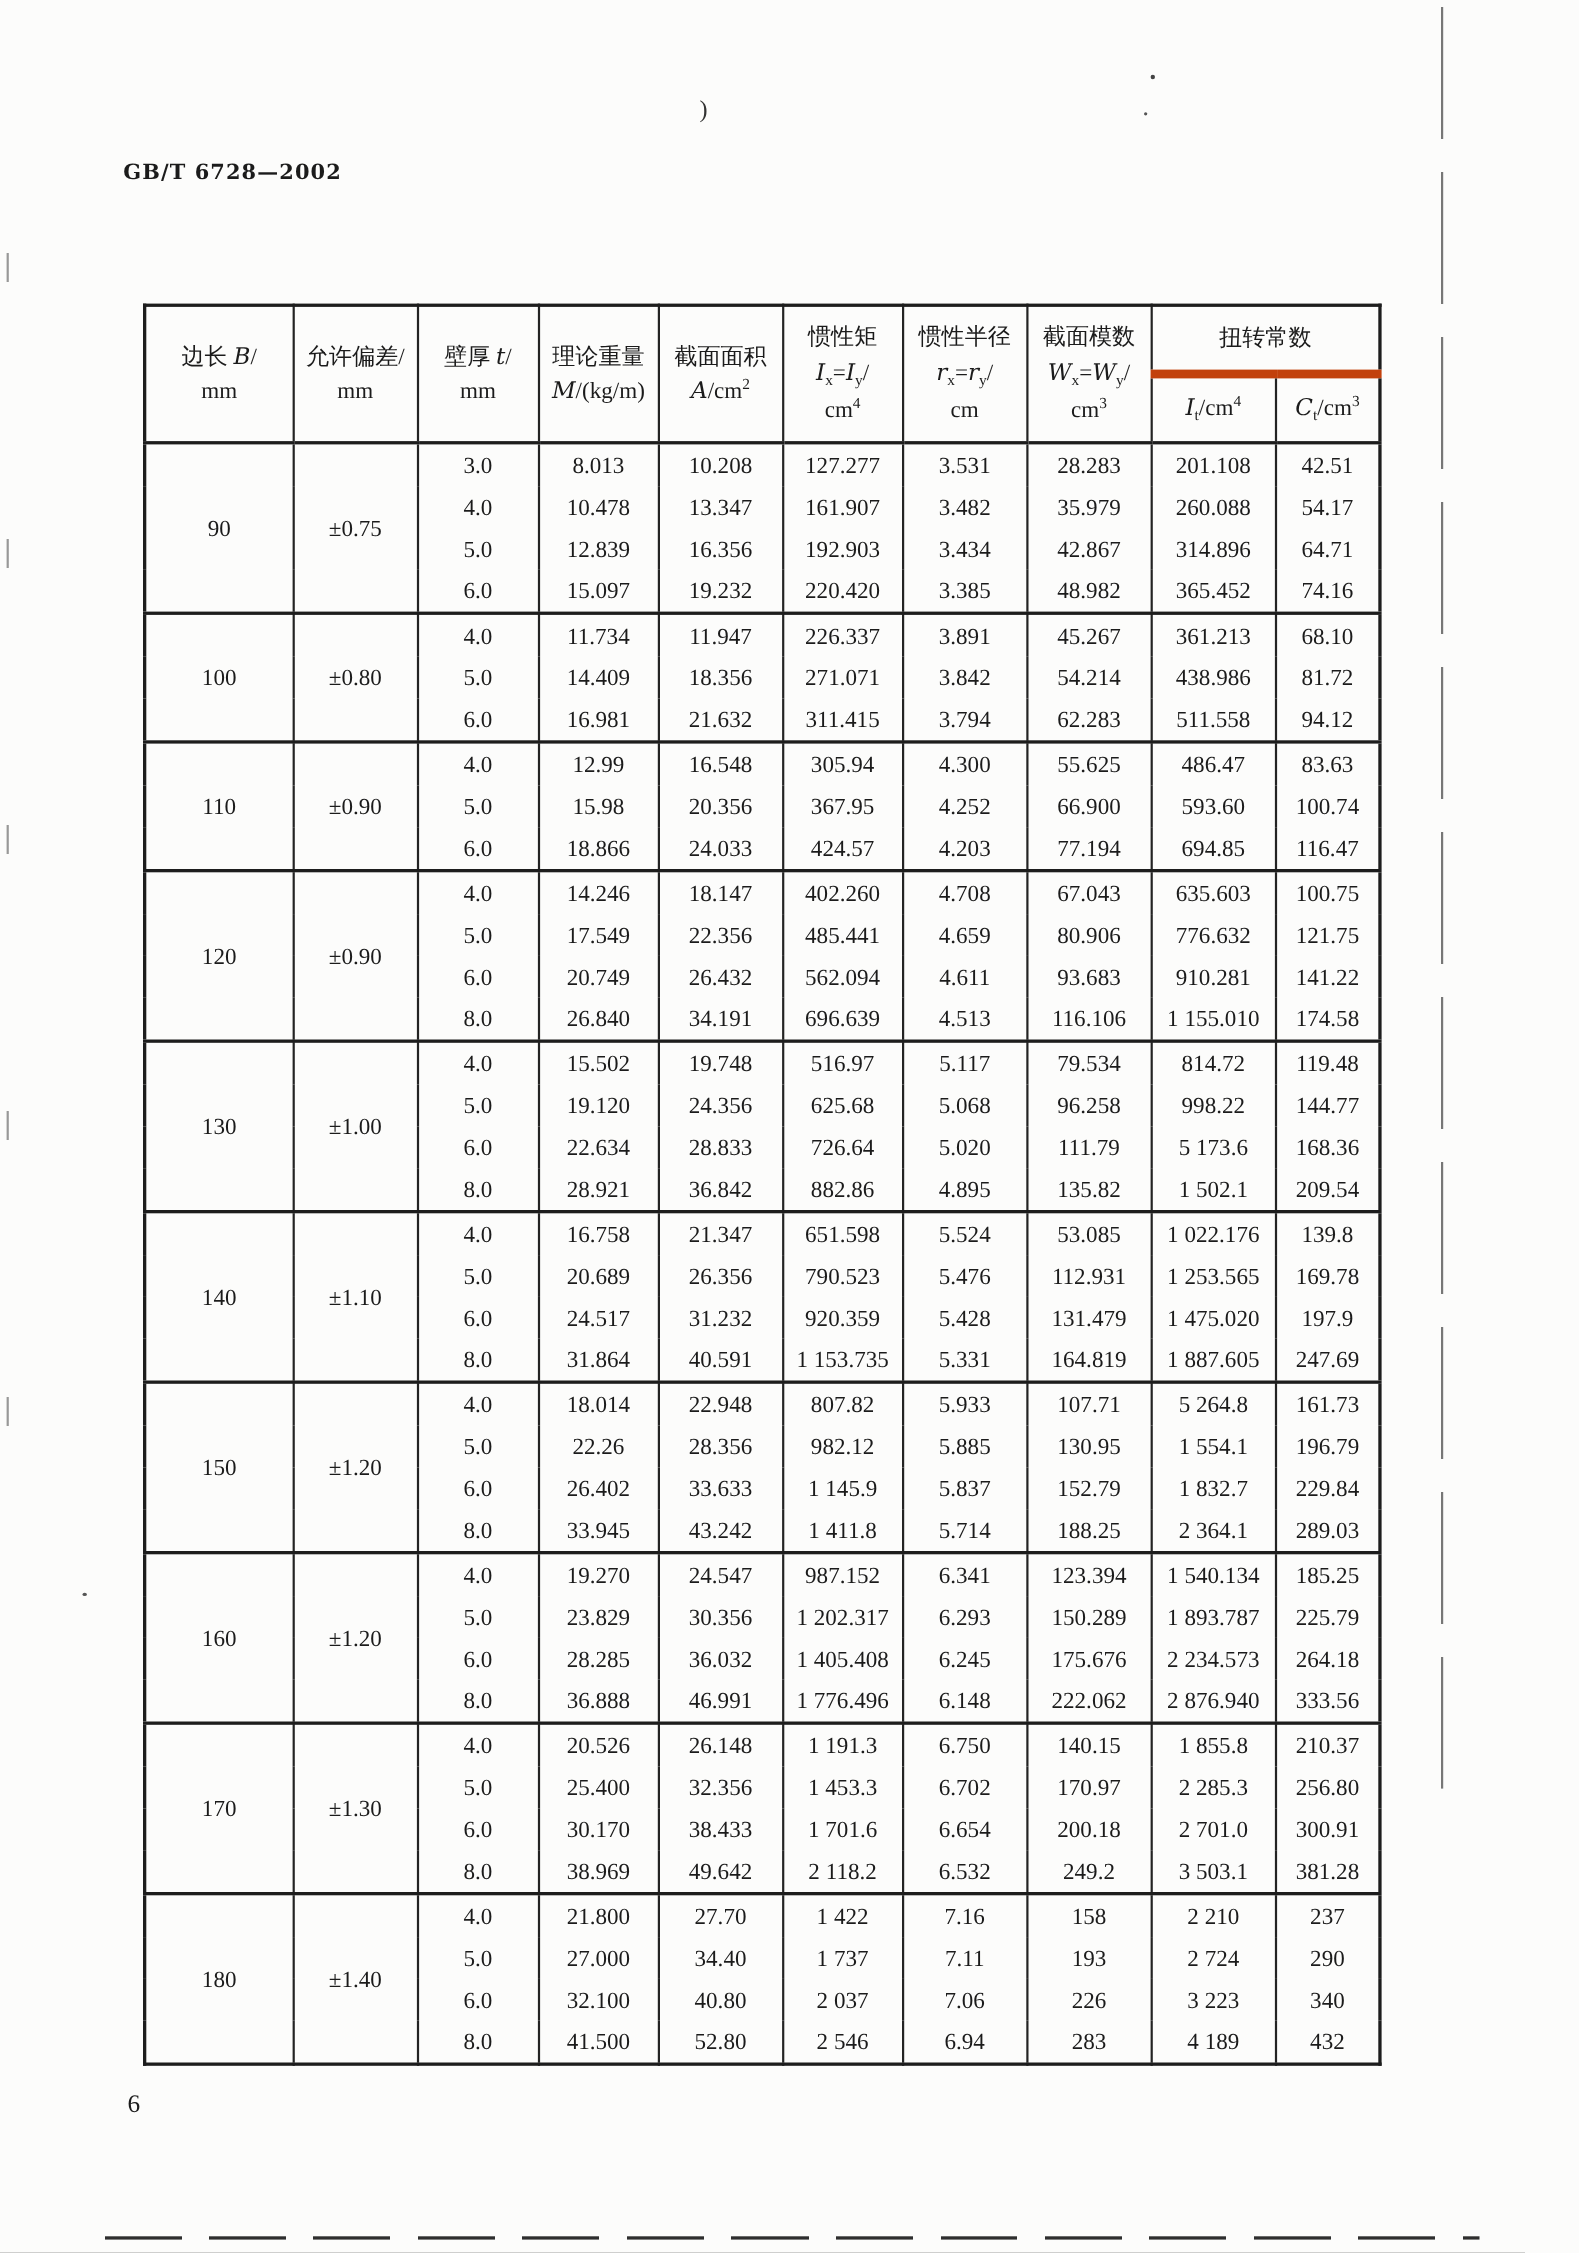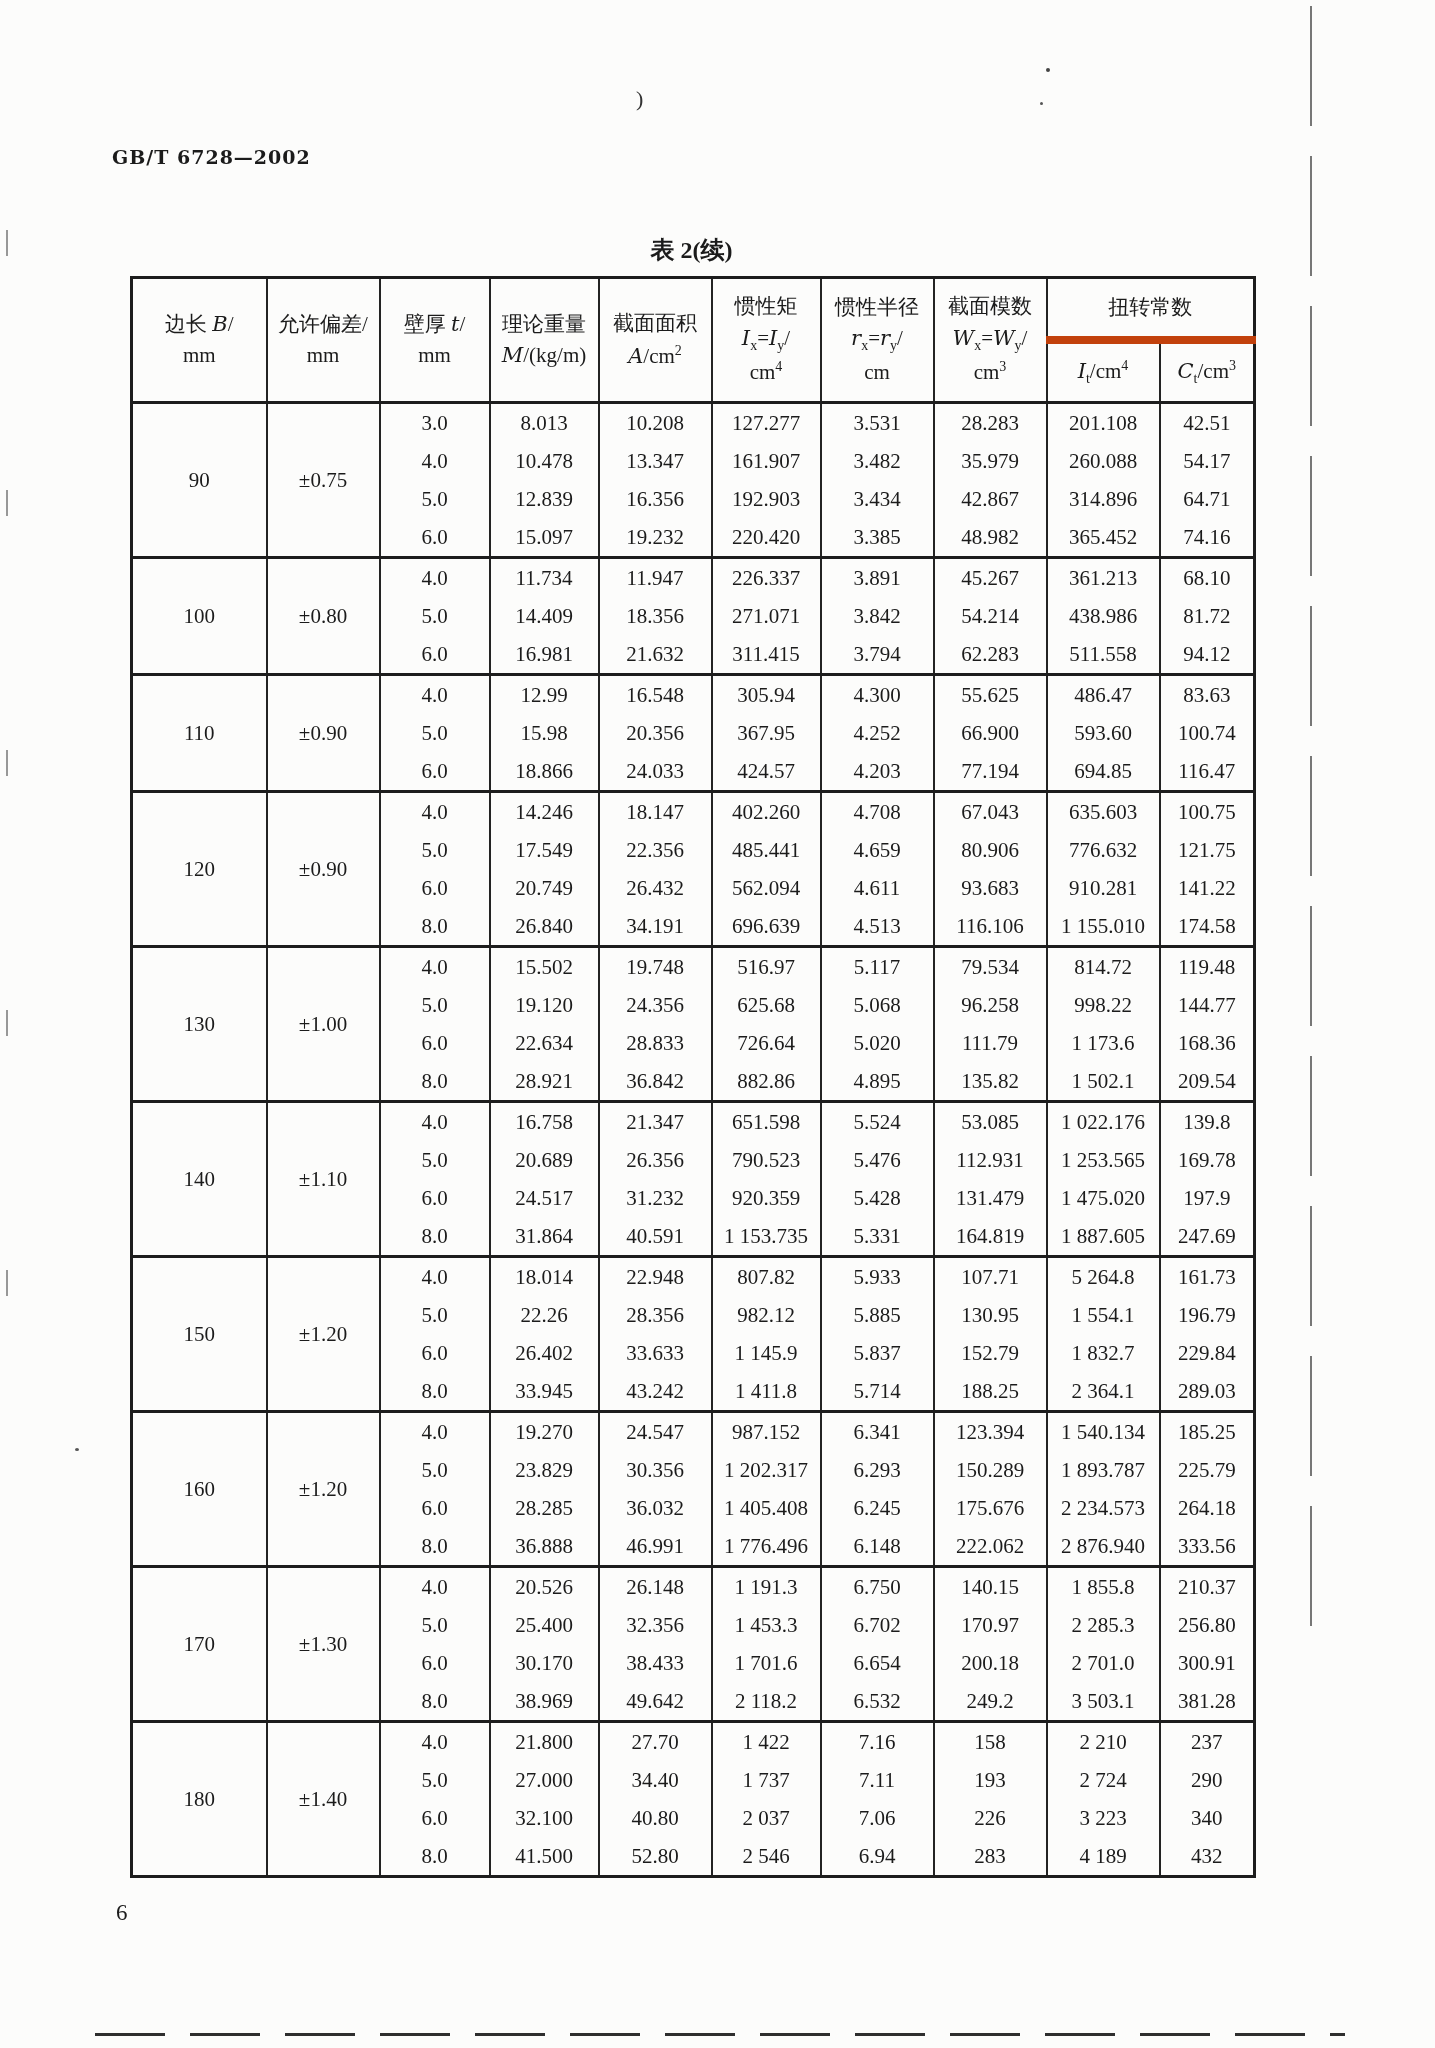--- a/index.html
+++ b/index.html
@@ -62,21 +62,20 @@
   .dot2{position:absolute;left:75px;top:1448px;width:4px;height:3px;background:#555;border-radius:50%;}
   .dot3{position:absolute;left:1040px;top:102px;width:3px;height:3px;background:#555;border-radius:50%;}
 </style>
 </head>
 <body>
 
 <div class="page">
 
   <div class="doc-number">GB/T 6728—2002</div>
 
-  <div class="table-title">表 2(续)</div>
 
   <div class="table-wrap">
     <table class="spec">
       <colgroup>
         <col style="width:135px">
           <col style="width:113px">
           <col style="width:110px">
         <col style="width:109px">
           <col style="width:113px">
           <col style="width:109px">
@@ -281,21 +280,21 @@
             <td>998.22</td>
             <td>144.77</td>
           </tr>
           <tr>
             <td>6.0</td>
             <td>22.634</td>
             <td>28.833</td>
             <td>726.64</td>
             <td>5.020</td>
             <td>111.79</td>
-            <td>1 173.6</td>
+            <td>5 173.6</td>
             <td>168.36</td>
           </tr>
           <tr>
             <td>8.0</td>
             <td>28.921</td>
             <td>36.842</td>
             <td>882.86</td>
             <td>4.895</td>
             <td>135.82</td>
             <td>1 502.1</td>

